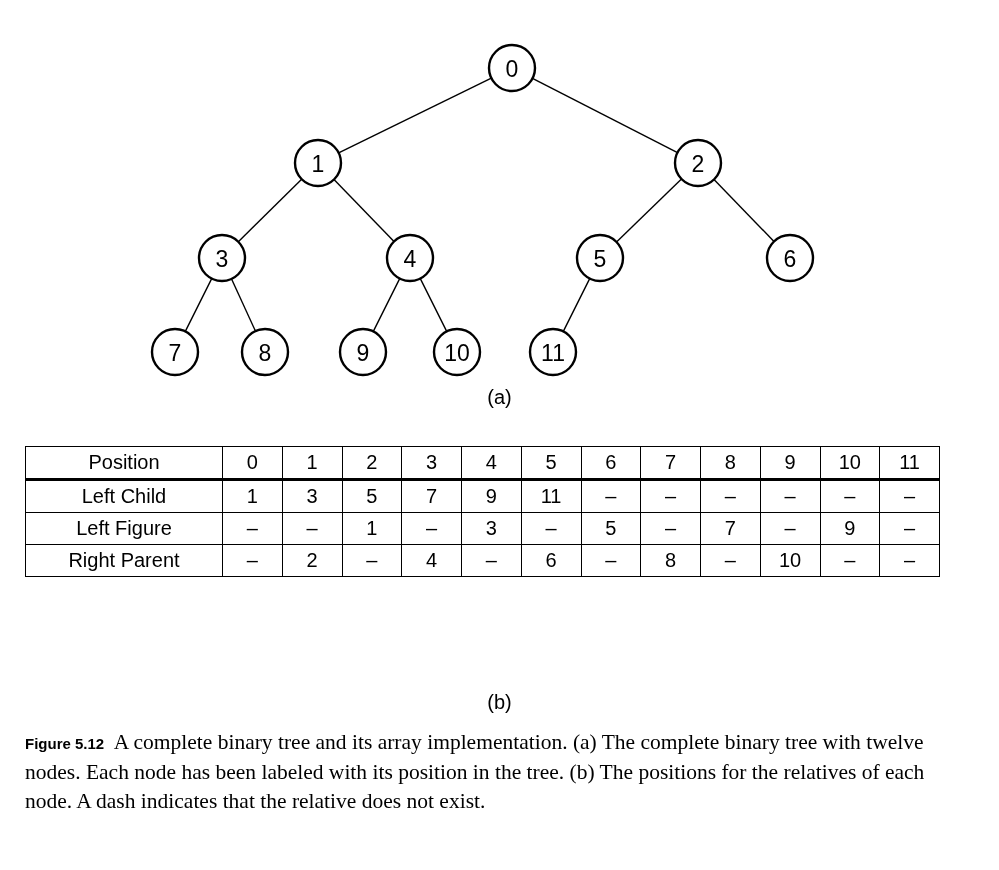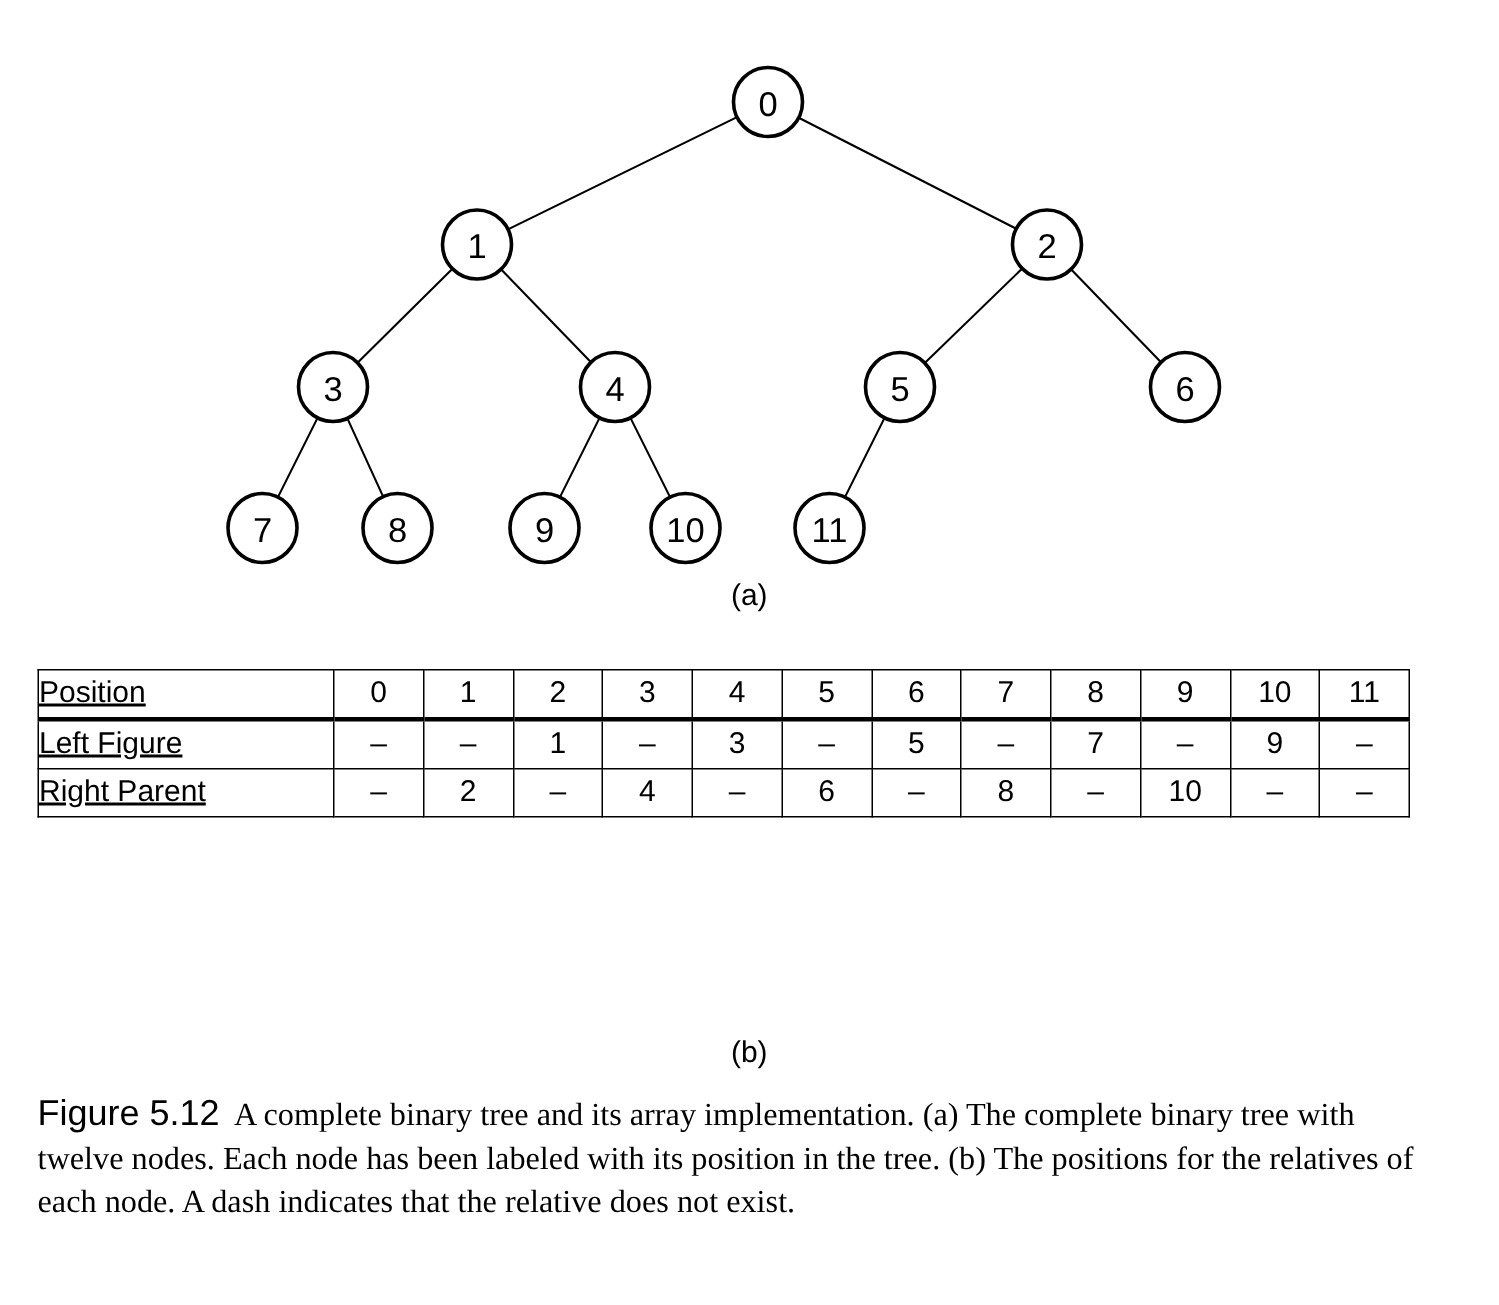--- a/index.html
+++ b/index.html
@@ -77,22 +77,21 @@
     height: 31px;
     line-height: 31px;
     padding: 0;
     text-align: center;
     vertical-align: middle;
     background: #ffffff;
     box-sizing: border-box;
   }
   table.array-table td.row-label {
     width: 197px;
-    text-align: left;
-    text-decoration: underline;
+    text-align: center;
   }
   table.array-table tr.header-row td {
     border-bottom: 3px solid #000000;
   }
   table.array-table td.val {
     width: 59.75px;
   }
 
   
   #figure-caption {
@@ -101,22 +100,22 @@
     top: 728px;
     width: 925px;
     font-family: "Liberation Serif", serif;
     font-size: 21.5px;
     line-height: 29px;
     color: #000000;
     text-align: left;
   }
   #figure-caption .caption-tag {
     font-family: "Liberation Sans", sans-serif;
-    font-weight: normal;
-    font-size: 24px;
+    font-weight: bold;
+    font-size: 15px;
   }
 </style>
 </head>
 <body>
 
 <div id="tree-figure">
   <svg id="tree-svg" width="999" height="400" viewBox="0 0 999 400">
     <g id="tree-edges-group">
         <line x1="491.34" y1="78.12" x2="338.66" y2="152.88" class="tree-edge"></line>
         <line x1="532.48" y1="78.46" x2="677.52" y2="152.54" class="tree-edge"></line>
@@ -196,20 +195,35 @@
           <td class="val">4</td>
           <td class="val">5</td>
           <td class="val">6</td>
           <td class="val">7</td>
           <td class="val">8</td>
           <td class="val">9</td>
           <td class="val">10</td>
           <td class="val">11</td>
         </tr>
         <tr>
+          <td class="row-label">Left Child</td>
+          <td class="val">1</td>
+          <td class="val">3</td>
+          <td class="val">5</td>
+          <td class="val">7</td>
+          <td class="val">9</td>
+          <td class="val">11</td>
+          <td class="val">–</td>
+          <td class="val">–</td>
+          <td class="val">–</td>
+          <td class="val">–</td>
+          <td class="val">–</td>
+          <td class="val">–</td>
+        </tr>
+        <tr>
           <td class="row-label">Left Figure</td>
           <td class="val">–</td>
           <td class="val">–</td>
           <td class="val">1</td>
           <td class="val">–</td>
           <td class="val">3</td>
           <td class="val">–</td>
           <td class="val">5</td>
           <td class="val">–</td>
           <td class="val">7</td>

